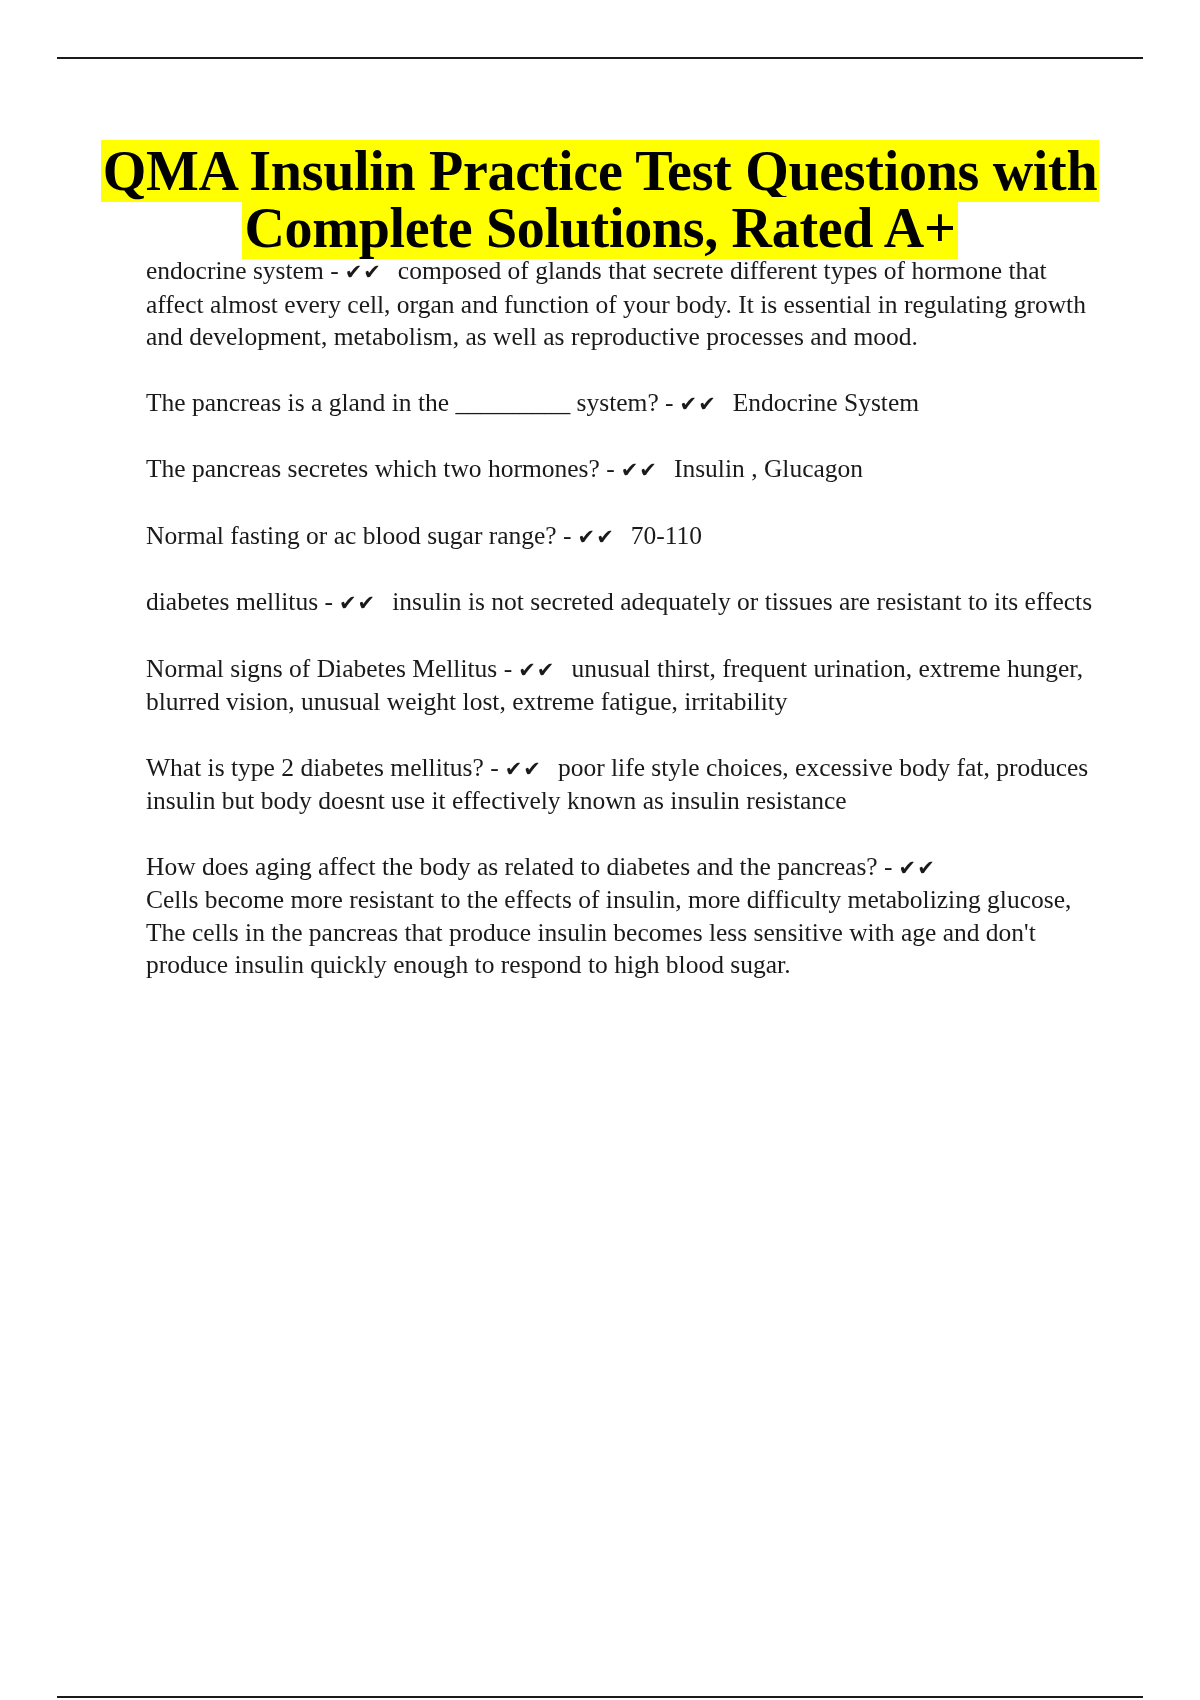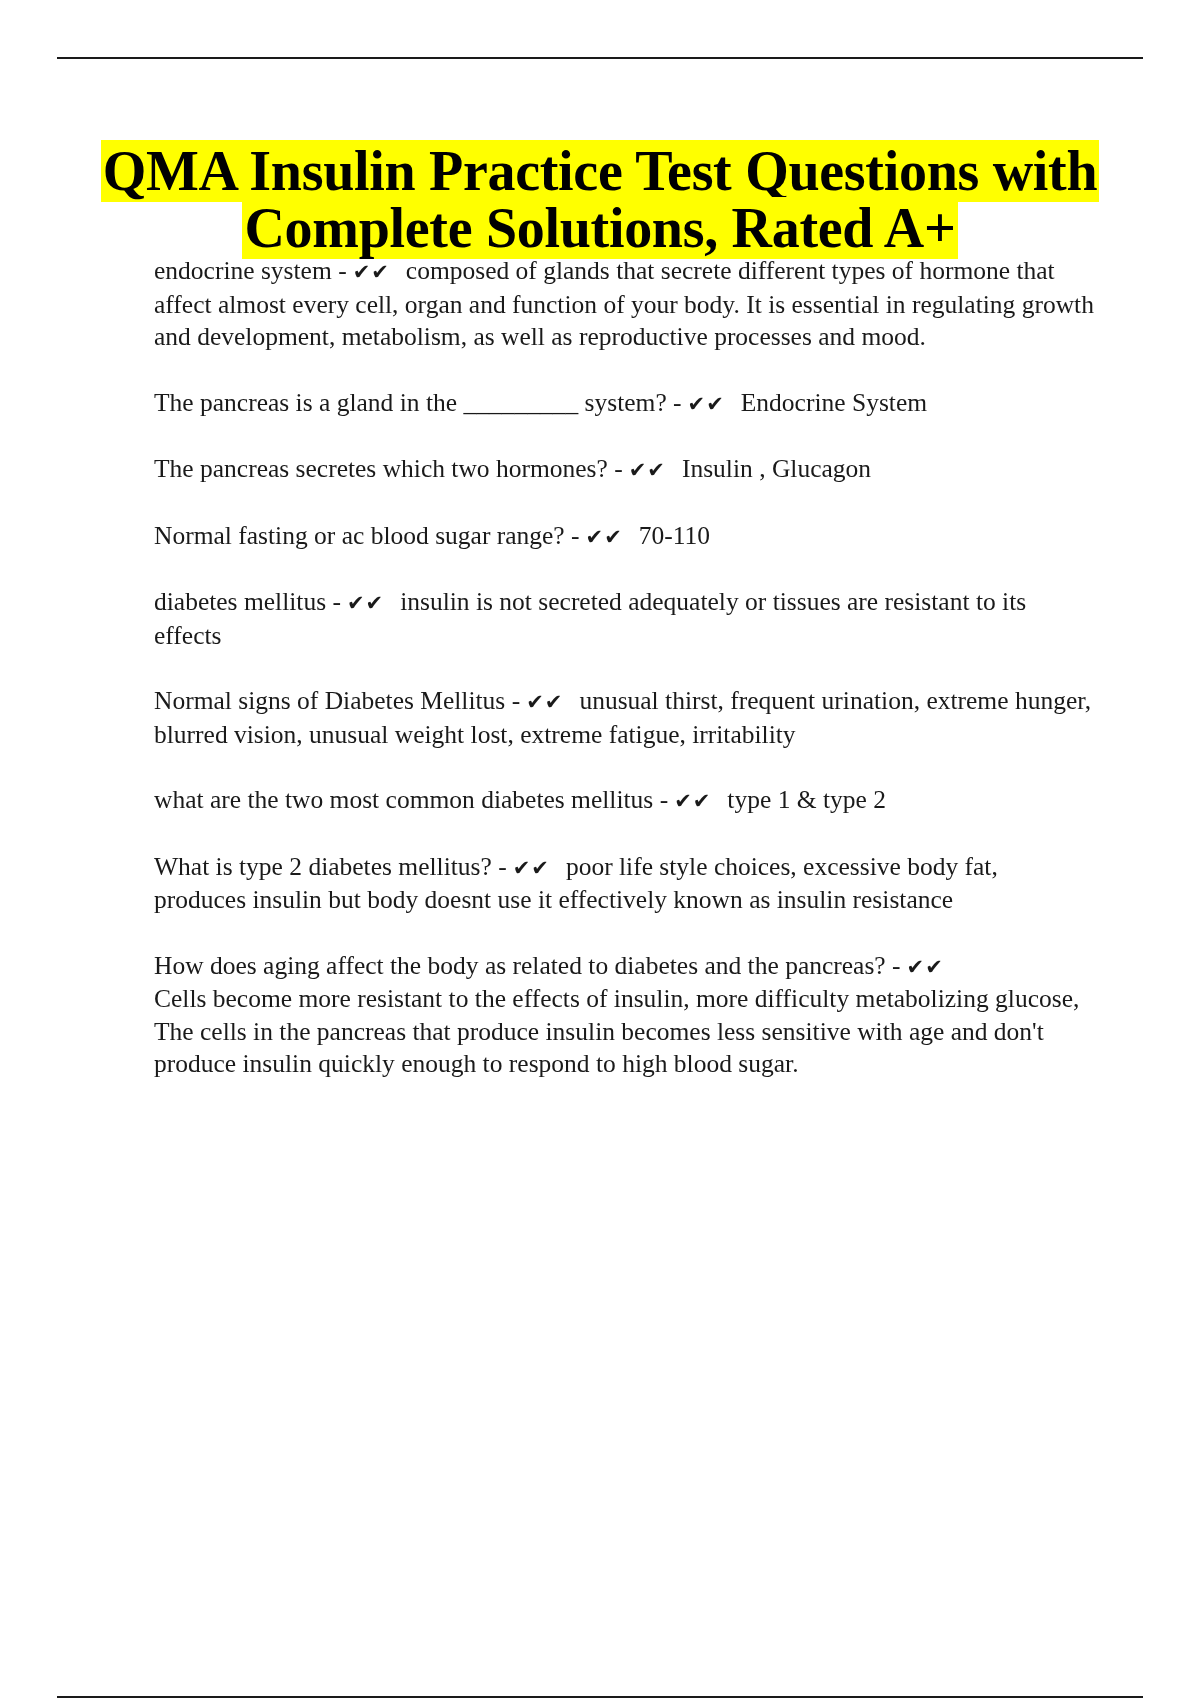--- a/index.html
+++ b/index.html
@@ -48,21 +48,21 @@
 
     .content {
       position: absolute;
       top: 255px;
       left: 146px;
       width: 950px;
       font-size: 25.5px;
       line-height: 32.5px;
     }
     .qa {
-      margin: 0 0 33px 8px;
+      margin: 0 0 33px 0;
       white-space: normal;
     }
     .check {
       display: inline-block;
       margin: 0 6px;
       font-family: "DejaVu Sans", sans-serif;
       font-size: 21px;
       letter-spacing: 1px;
     }
     .answer {
@@ -87,21 +87,20 @@
   <div class="qa"><span>The pancreas secretes which two hormones?</span> <span>-</span><span class="check">✔✔</span><span class="answer">Insulin , Glucagon</span></div>
 
 
   <div class="qa"><span>Normal fasting or ac blood sugar range?</span> <span>-</span><span class="check">✔✔</span><span class="answer">70-110</span></div>
 
 
   <div class="qa"><span>diabetes mellitus</span> <span>-</span><span class="check">✔✔</span><span class="answer">insulin is not secreted adequately or tissues are resistant to its effects</span></div>
 
   <div class="qa"><span>Normal signs of Diabetes Mellitus</span> <span>-</span><span class="check">✔✔</span><span class="answer">unusual thirst, frequent urination, extreme hunger, blurred vision, unusual weight lost, extreme fatigue, irritability</span></div>
 
-  <div class="qa"><span>what are the two most common diabetes mellitus</span> <span>-</span><span class="check">✔✔</span><span class="answer">type 1 &amp; type 2</span></div>
 
 
   <div class="qa"><span>What is type 2 diabetes mellitus?</span> <span>-</span><span class="check">✔✔</span><span class="answer">poor life style choices, excessive body fat, produces insulin but body doesnt use it effectively known as insulin resistance</span></div>
 
   <div class="qa"><span>How does aging affect the body as related to diabetes and the pancreas?</span> <span>-</span><span class="check">✔✔</span><br><span>Cells become more resistant to the effects of insulin, more difficulty metabolizing glucose, The cells in the pancreas that produce insulin becomes less sensitive with age and don't produce insulin quickly enough to respond to high blood sugar.</span></div>
 </div>
 
 <div class="rule bottom"></div>
 
 </body></html>

